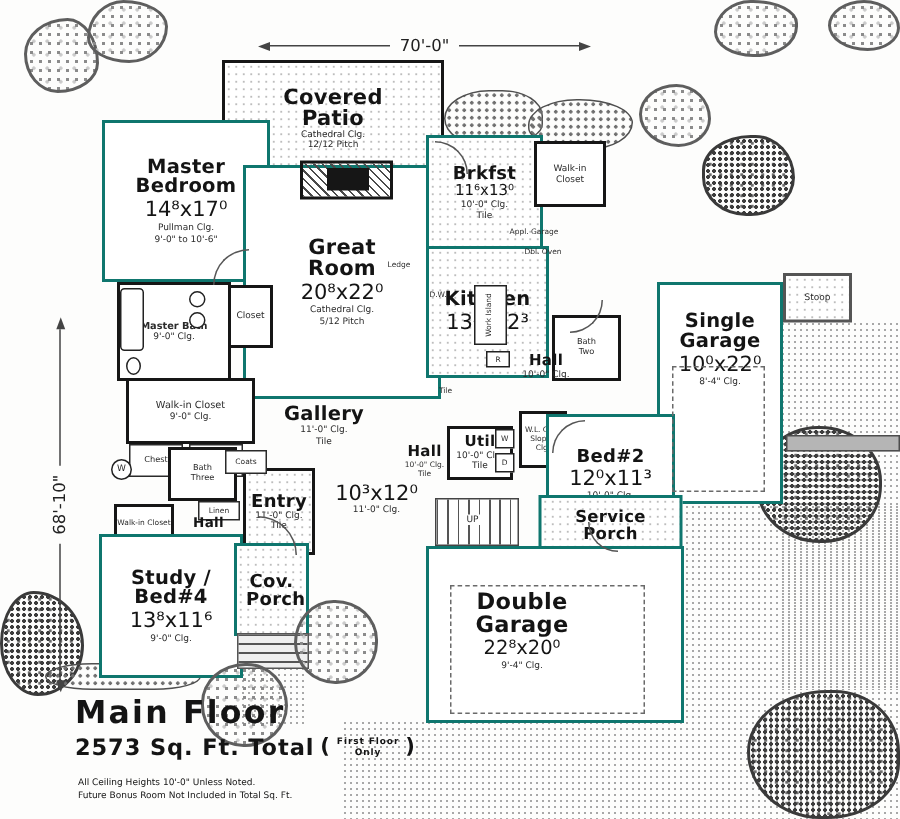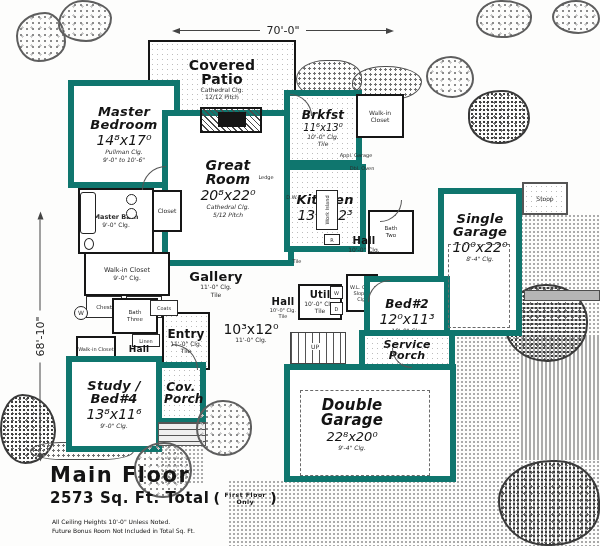--- a/index.html
+++ b/index.html
@@ -15,21 +15,21 @@
           background-image:radial-gradient(#8b8b8b 1px, transparent 1.2px), radial-gradient(#c9c9c9 1px, transparent 1.3px);
           background-size:6px 6px, 9px 9px; }
   .bush.dark { border-color:#3a3a3a;
           background-image:radial-gradient(#3c3c3c 1.2px, transparent 1.45px), radial-gradient(#6f6f6f 1px, transparent 1.3px);
           background-size:4px 4px, 7px 7px; }
   .hedge { position:absolute; z-index:2; border:1.5px solid #4f4f4f;
           background-image:radial-gradient(#6f6f6f 1px, transparent 1.25px); background-size:5px 5px; }
 
   
   .room { position:absolute; background:#fff; z-index:3; }
-  .wall3 { border:6px solid #0f766e;font-style:italic; }
+  .wall3 { border:2px solid #0f766e; }
   .wall2 { border:2px solid #161616; }
   .wall1 { border:1.5px solid #2a2a2a; }
   .flexc { display:flex; flex-direction:column; align-items:center; justify-content:center; text-align:center; }
   .tex { background-image:radial-gradient(#bdbdbd 0.6px, transparent 0.8px); background-size:5px 5px; background-color:#fff; }
   .lbl { position:absolute; z-index:5; display:flex; flex-direction:column; align-items:center; justify-content:center; text-align:center; line-height:1.05; }
 
   .rname { font-weight:700; letter-spacing:.2px; line-height:1.0; }
   .rsize { font-size:14px; font-weight:400; margin-top:1px; }
   .rnote { font-size:6px; line-height:1.2; color:#2b2b2b; }
   .s15{font-size:15px}.s14{font-size:14px}.s13{font-size:13px}.s12{font-size:12px}

